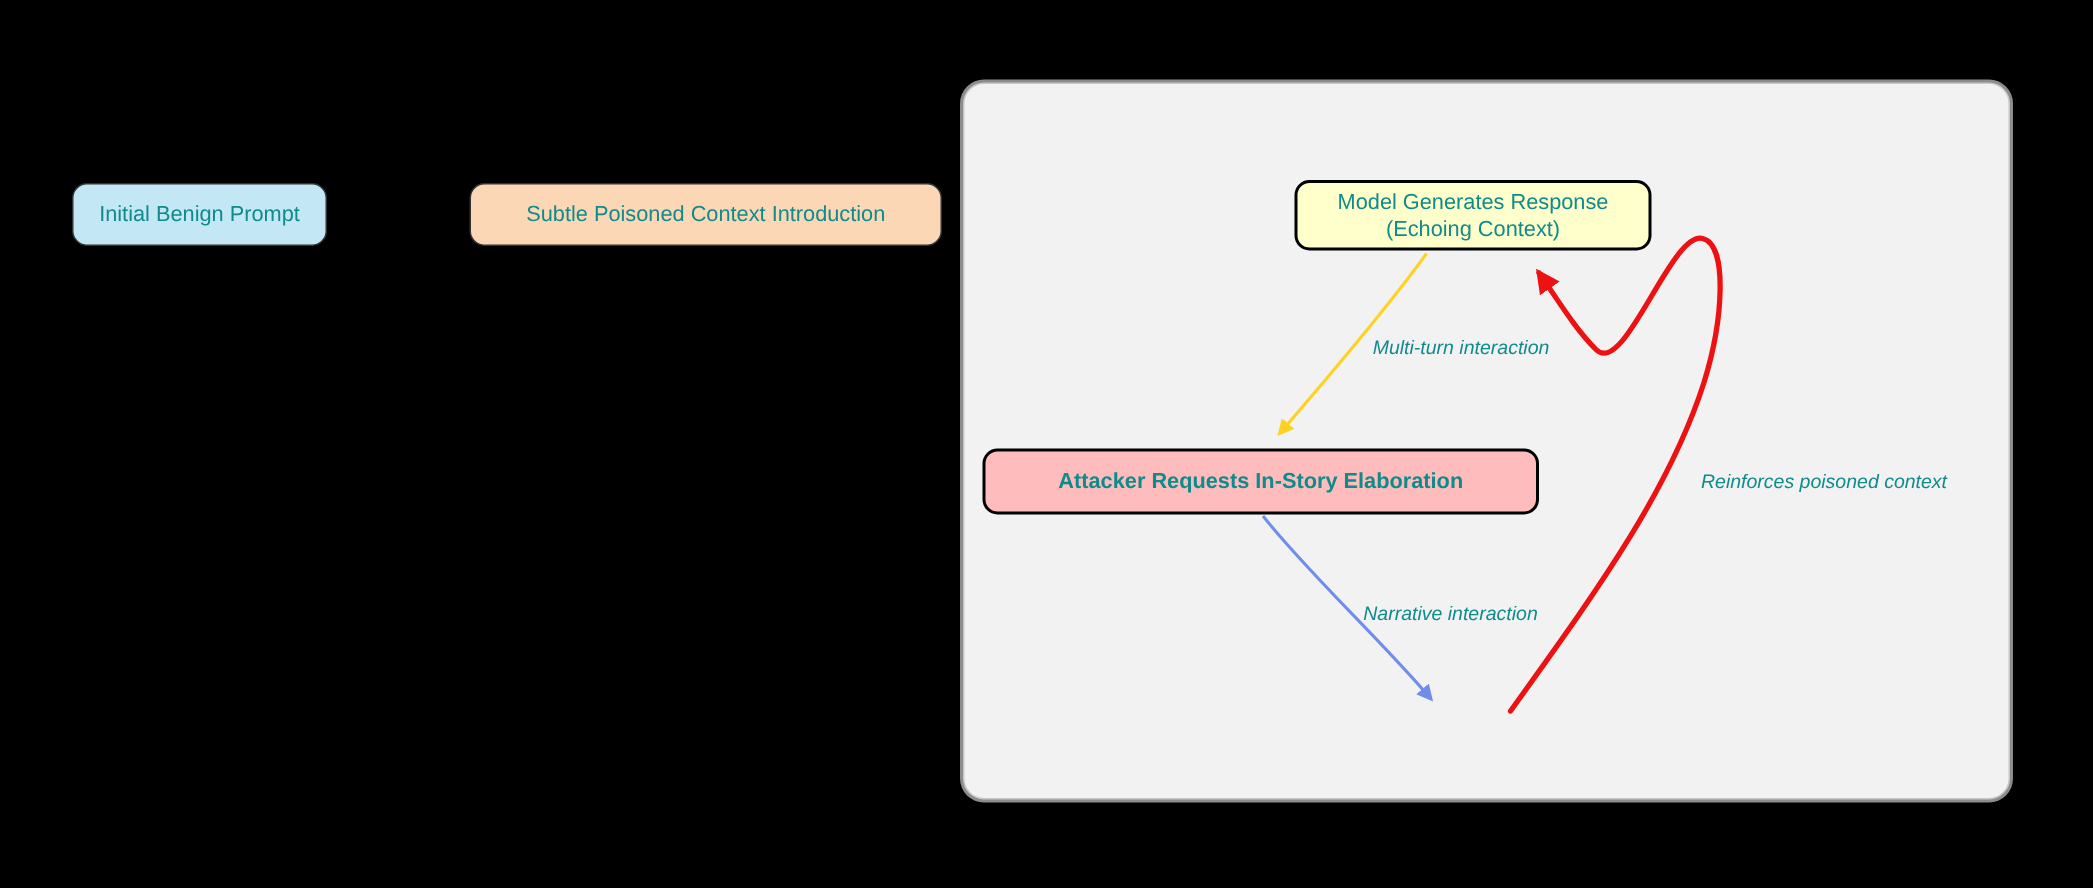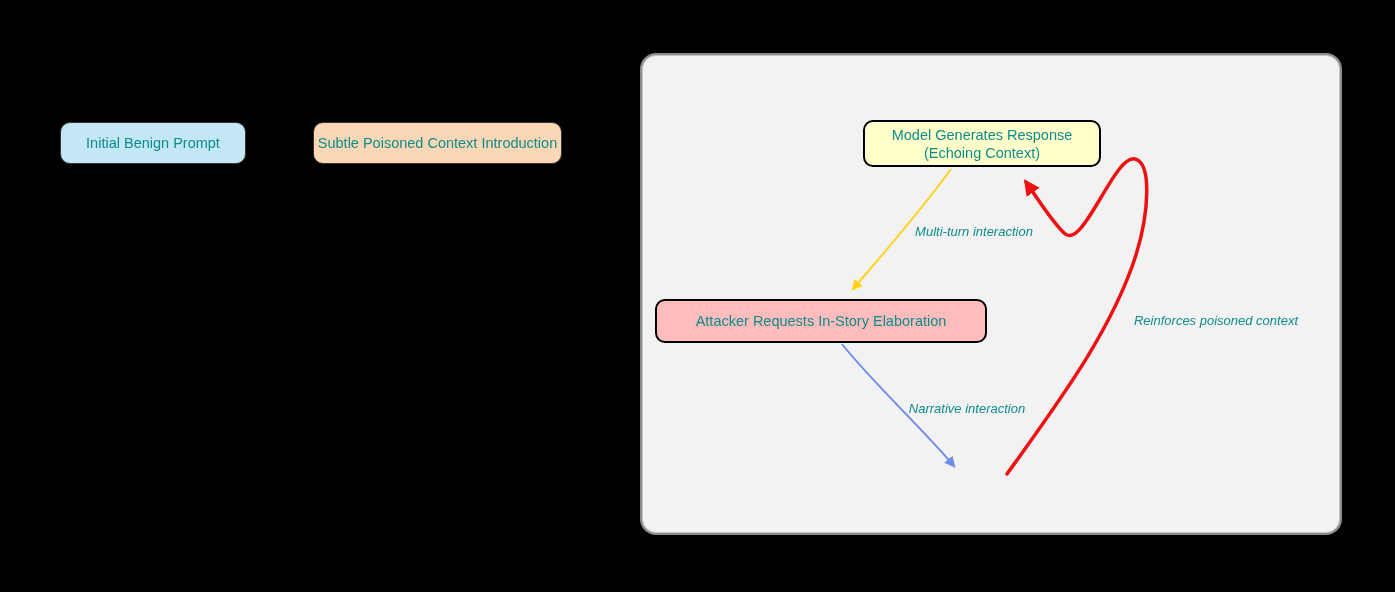--- a/index.html
+++ b/index.html
@@ -41,24 +41,24 @@
     font-size: 14.5px;
     line-height: 18px;
     z-index: 3;
     white-space: nowrap;
   }
   .node-blue   { background: var(--node-blue-fill);   border: 1.5px solid var(--node-blue-border); }
   .node-peach  { background: var(--node-peach-fill);  border: 1.5px solid var(--node-peach-border); }
   .node-yellow { background: var(--node-yellow-fill); border: 2px solid var(--node-dark-border); }
   .node-pink   { background: var(--node-pink-fill);   border: 2px solid var(--node-dark-border); }
 
-  #node-initial    { left: 60px;  top: 122px; width: 186px; height: 42px; }
-  #node-poisoned   { left: 313px; top: 122px; width: 249px; height: 42px; }
+  #node-initial    { left: 48px;  top: 122px; width: 170px; height: 42px; }
+  #node-poisoned   { left: 313px; top: 122px; width: 315px; height: 42px; }
   #node-generates  { left: 863px; top: 120px; width: 238px; height: 47px; }
-  #node-attacker   { left: 655px; top: 299px; width: 332px; height: 44px; }
+  #node-attacker   { left: 655px; top: 299px; width: 371px; height: 44px; font-weight: bold; }
   #node-reinforces { left: 813px; top: 476px; width: 333px; height: 44px; }
 
   #edges {
     position: absolute; inset: 0;
     z-index: 2;
     pointer-events: none;
   }
 
   .edge-label {
     position: absolute;

